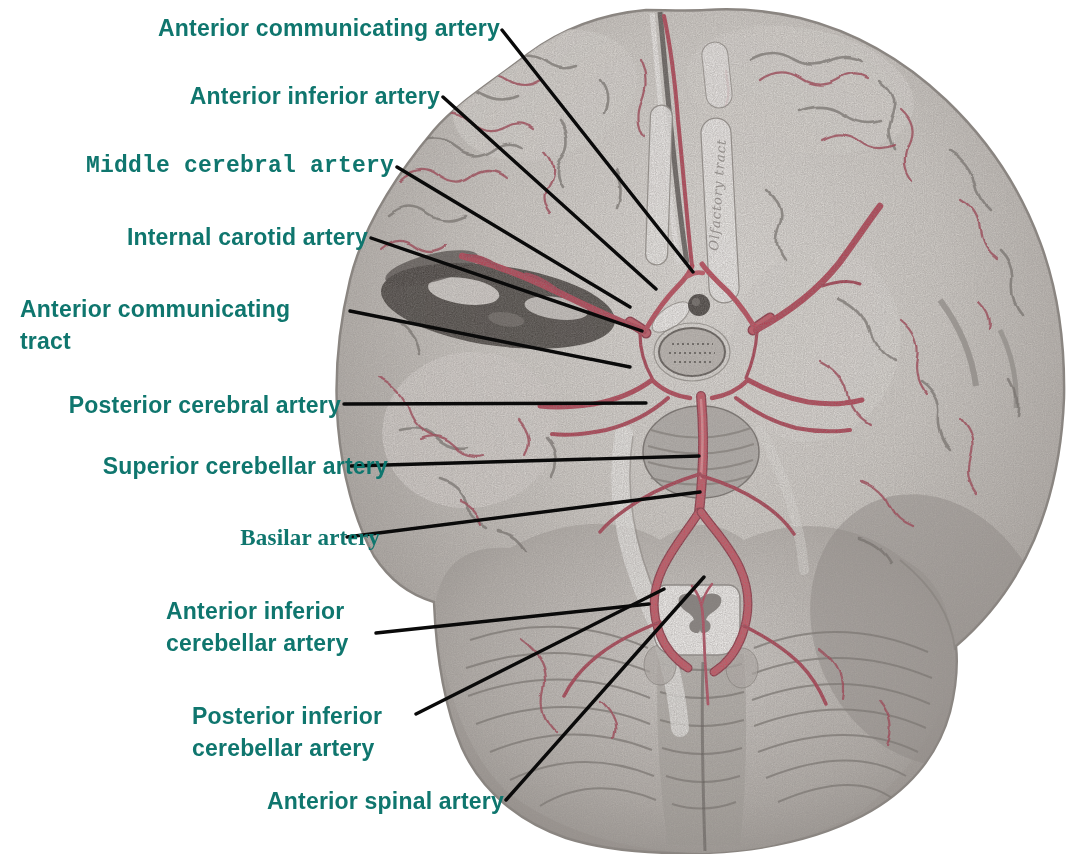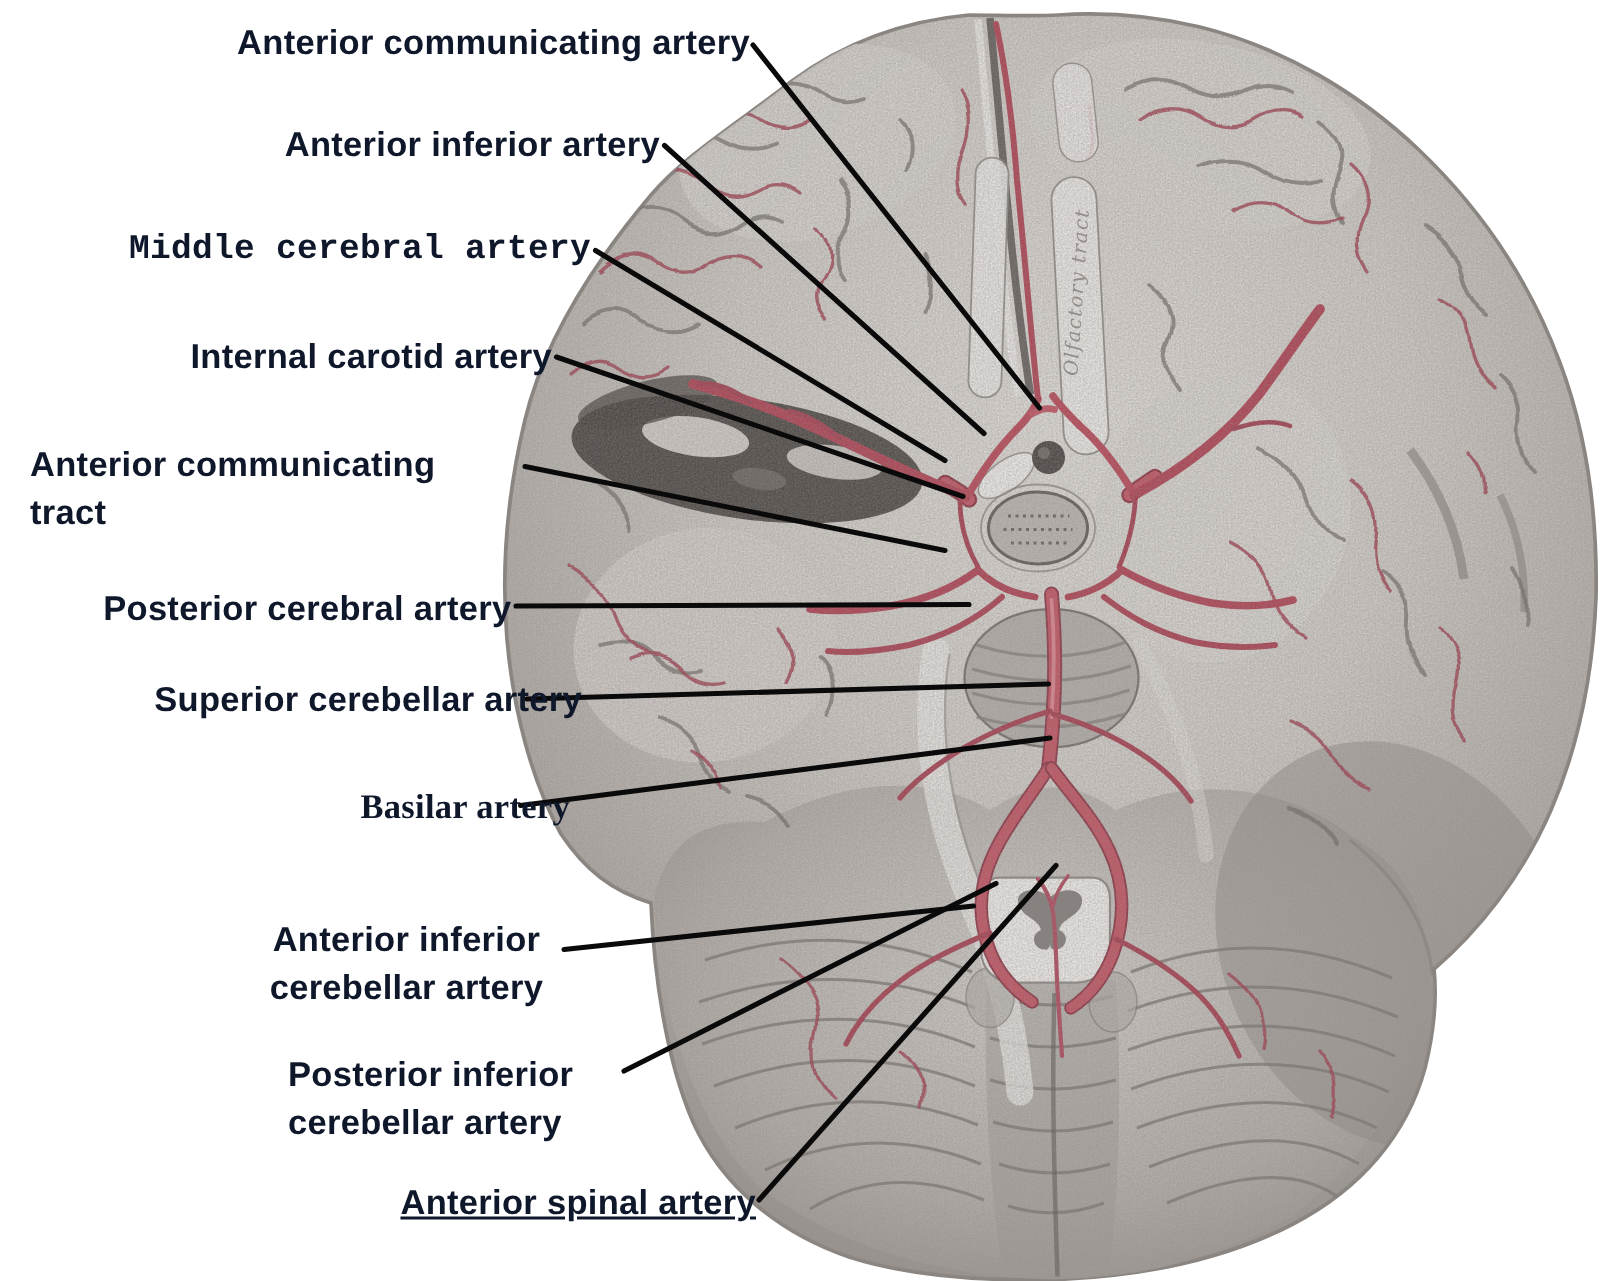--- a/index.html
+++ b/index.html
@@ -9,38 +9,38 @@
     background:#ffffff;
     overflow:hidden;
     font-family:"Liberation Sans",sans-serif;
   }
   #stage svg{position:absolute;left:0;top:0;}
   .lbl{
     position:absolute;
     font-family:"Liberation Sans",sans-serif;
     font-weight:bold;
     font-size:23px;
-    color:#0f172a;
+    color:#0f766e;
     line-height:1.38;
     white-space:nowrap;
     letter-spacing:.2px;
     z-index:5;
   }
   .lbl span{display:block;}
   .lbl-1{top:13px;right:568px;}
   .lbl-2{top:81px;right:628px;}
   .lbl-3{top:151px;right:674px;font-family:Liberation Mono, monospace;}
   .lbl-4{top:222px;right:700px;}
   .lbl-5{top:294px;left:20px;}
   .lbl-6{top:390px;right:727px;}
   .lbl-7{top:451px;right:680px;}
   .lbl-8{top:522px;right:688px;font-family:Liberation Serif, serif;}
-  .lbl-9{top:611px;left:166px;width:210px;text-align:center;}
+  .lbl-9{top:596px;left:166px;width:210px;}
   .lbl-10{top:701px;left:192px;width:222px;}
-  .lbl-11{top:786px;right:564px;text-decoration:underline;}
+  .lbl-11{top:786px;right:564px;}
 </style>
 </head>
 <body>
 
 <div id="stage">
 
 <svg width="1068" height="854" viewBox="0 0 1068 854">
   <defs>
     <radialGradient id="gBrain" cx="0.52" cy="0.32" r="0.78">
       <stop offset="0" stop-color="#e6e3df"></stop>

